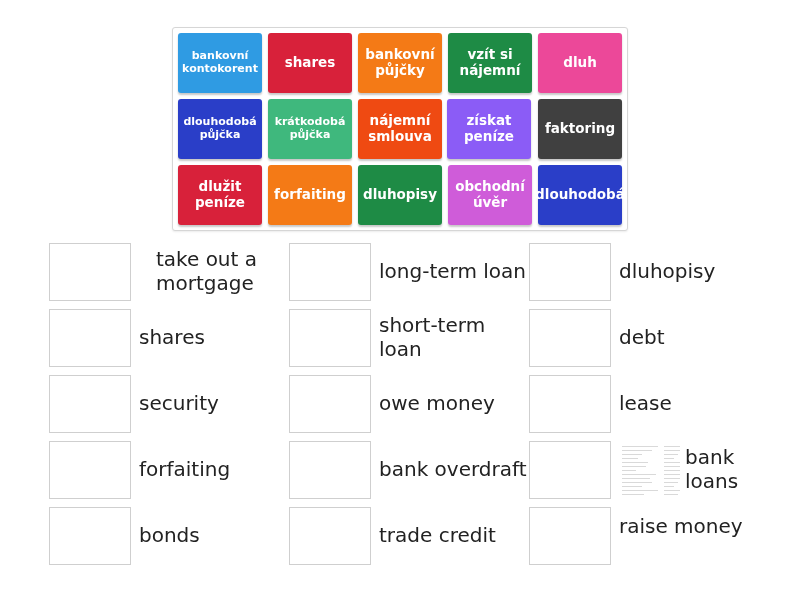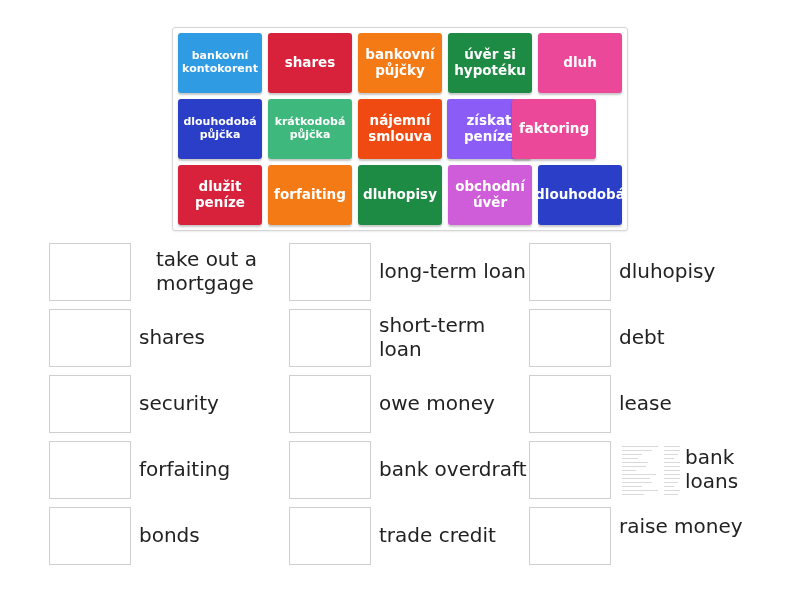--- a/index.html
+++ b/index.html
@@ -22,39 +22,39 @@
 <div class="tile fs-s" style="left:178px;top:33px;background:#2f9be3">
     <span>bankovní kontokorent</span>
   </div>
 <div class="tile fs-m" style="left:268px;top:33px;background:#d8213a">
     <span>shares</span>
   </div>
 <div class="tile fs-m" style="left:358px;top:33px;background:#f47a16">
     <span>bankovní půjčky</span>
   </div>
 <div class="tile fs-m" style="left:448px;top:33px;background:#1e8b45">
-    <span>úvěr si hypotéku</span>
+    <span>vzít si nájemní</span>
   </div>
 <div class="tile fs-m" style="left:538px;top:33px;background:#ec4899">
     <span>dluh</span>
   </div>
 
 <div class="tile fs-s" style="left:178px;top:99px;background:#2a3ec8">
     <span>dlouhodobá půjčka</span>
   </div>
 <div class="tile fs-s" style="left:268px;top:99px;background:#3fb87d">
     <span>krátkodobá půjčka</span>
   </div>
 <div class="tile fs-m" style="left:358px;top:99px;background:#ef4a12">
     <span>nájemní smlouva</span>
   </div>
 <div class="tile fs-m" style="left:447px;top:99px;background:#8b5cf6">
     <span>získat peníze</span>
   </div>
-<div class="tile fs-m" style="left:512px;top:99px;background:#ec4899">
+<div class="tile fs-m" style="left:538px;top:99px;background:#404040">
     <span>faktoring</span>
   </div>
 
 <div class="tile fs-m" style="left:178px;top:165px;background:#d8213a">
     <span>dlužit peníze</span>
   </div>
 <div class="tile fs-m" style="left:268px;top:165px;background:#f47a16">
     <span>forfaiting</span>
   </div>
 <div class="tile fs-m" style="left:358px;top:165px;background:#1e8b45">

